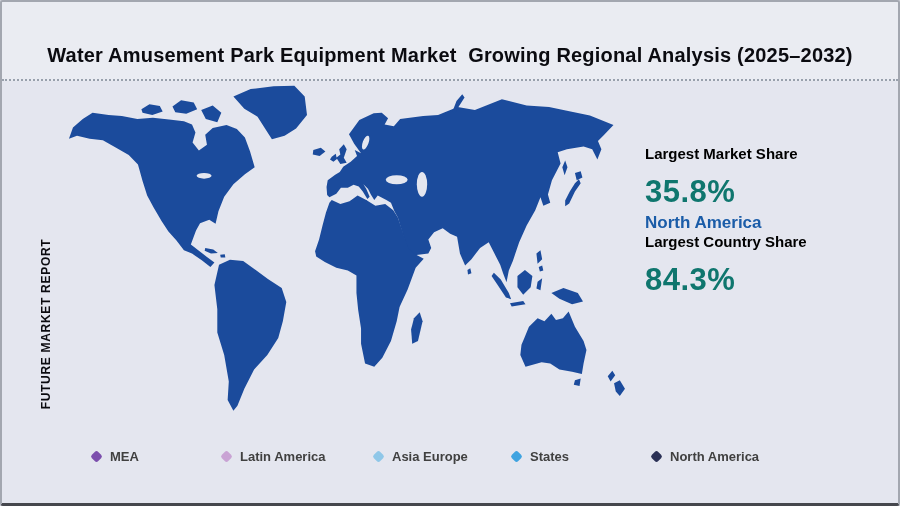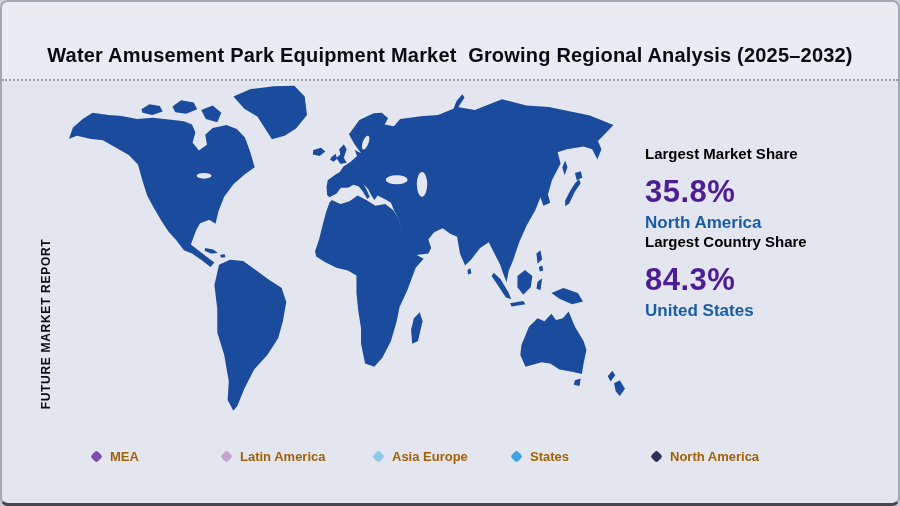--- a/index.html
+++ b/index.html
@@ -1,31 +1,31 @@
 <!DOCTYPE html>
 <html style="--map-fill: #1B4B9C; --map-sea: #E4E6EF; --accent-blue: #1A5CA8;"><head>
 <meta charset="utf-8">
 <style>
   html,body{margin:0;padding:0;background:#cfd1d8;}
   #canvas{position:relative;width:900px;height:506px;font-family:"Liberation Sans",sans-serif;overflow:hidden;}
-  .frame{position:absolute;inset:0;background:#E4E6EF;border:2px solid #A3A7B0;border-bottom:3px solid #45474D;border-radius:8px;box-sizing:border-box;overflow:hidden;}
+  .frame{position:absolute;inset:0;background:#E4E6EF;border:2px solid #A3A7B0;border-bottom:3px solid #45474D;border-radius:3px;box-sizing:border-box;overflow:hidden;}
   .header{position:absolute;top:0;left:0;right:0;height:77px;background:#EAECF2;border-bottom:2px dotted #98A0AC;}
   .title{margin:0;padding-top:42px;text-align:center;font-size:20px;font-weight:800;color:#0B0B10;white-space:pre;letter-spacing:.2px;}
   .brand{position:absolute;left:44px;top:322px;transform:translate(-50%,-50%) rotate(-90deg);font-size:12px;font-weight:800;letter-spacing:.7px;color:#0B0B10;white-space:nowrap;}
   .map{position:absolute;left:52px;top:82px;width:575px;height:338px;}
   .land{fill:var(--map-fill,#1B4B9C);}
   .sea{fill:var(--map-sea,#E4E6EF);}
   .stats{position:absolute;left:643px;top:143px;width:245px;}
   .stat-label{font-size:15px;font-weight:800;color:#000000;}
-  .stat-value{font-size:31px;font-weight:800;color:#4c1d95;margin-top:12px;letter-spacing:.5px;}
+  .stat-value{font-size:31px;font-weight:800;color:#0f766e;margin-top:12px;letter-spacing:.5px;}
   .stat-region{font-size:17px;font-weight:800;color:var(--accent-blue,#1A5CA8);margin-top:3px;}
   .stat + .stat{}
   .legend-item{position:absolute;top:447px;display:flex;align-items:center;gap:9px;}
   .dot{width:9px;height:9px;border-radius:2.5px;transform:rotate(45deg);flex:0 0 auto;}
-  .legend-label{font-size:13px;font-weight:800;color:#a16207;white-space:nowrap;}
+  .legend-label{font-size:13px;font-weight:800;color:#404040;white-space:nowrap;}
 </style>
 </head>
 <body>
 
 <div id="canvas">
   <div class="frame">
 
     <div class="header">
       <h1 class="title">Water Amusement Park Equipment Market  Growing Regional Analysis (2025–2032)</h1>
     </div>
@@ -62,21 +62,20 @@
 
     <div class="stats">
       <div class="stat">
         <div class="stat-label">Largest Market Share</div>
         <div class="stat-value">35.8%</div>
         <div class="stat-region">North America</div>
       </div>
       <div class="stat">
         <div class="stat-label">Largest Country Share</div>
         <div class="stat-value">84.3%</div>
-        <div class="stat-region">United States</div>
       </div>
     </div>
 
     <div>
       <div class="legend-item" style="left:90px">
         <span class="dot" style="background: rgb(124, 79, 173);"></span>
         <span class="legend-label">MEA</span>
       </div>
       <div class="legend-item" style="left:220px">
         <span class="dot" style="background: rgb(201, 163, 212);"></span>

